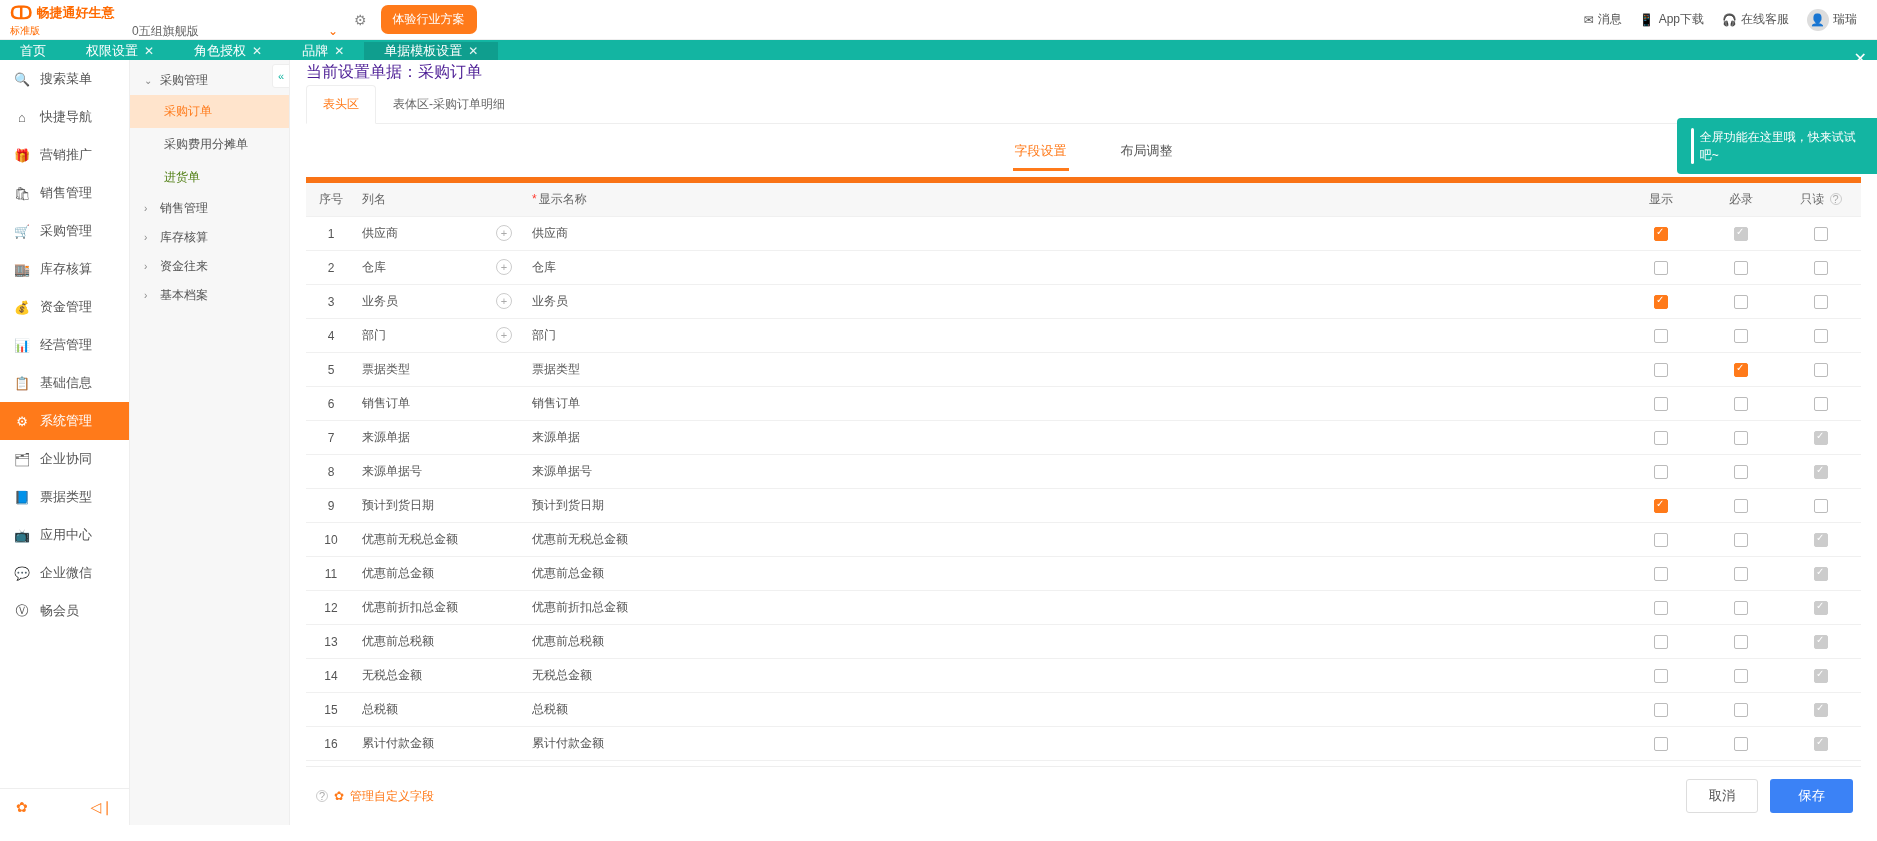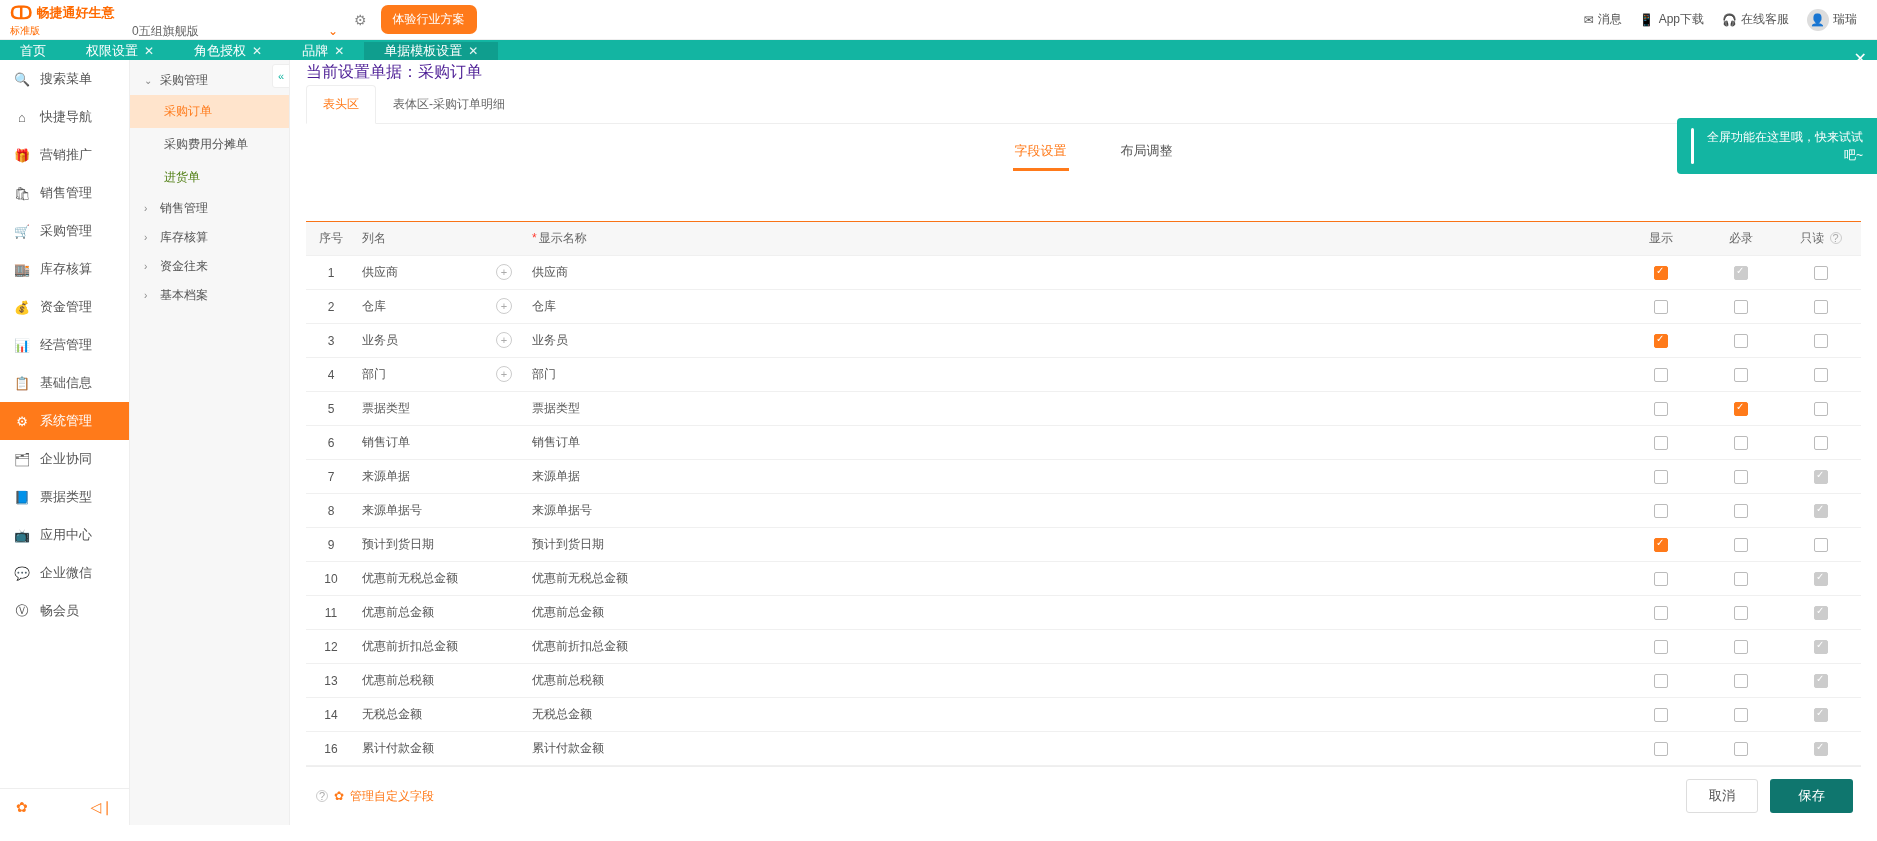--- a/index.html
+++ b/index.html
@@ -50,25 +50,25 @@
 .main { flex:1; display:flex; flex-direction:column; overflow:hidden; position:relative; padding:0 16px; }
 .crumb { padding:2px 0; color:#4c1d95; font-size:16px; }
 .inner-tabs { display:flex; border-bottom:1px solid #eee; }
 .inner-tab { padding:10px 16px; font-size:12px; color:#666; cursor:pointer; border:1px solid transparent; border-bottom:none; }
 .inner-tab.active { color:#ff7a1a; border:1px solid #eee; border-bottom:1px solid #fff; border-radius:4px 4px 0 0; margin-bottom:-1px; background:#fff; }
 
 .sec-tabs { display:flex; justify-content:center; gap:30px; margin:14px 0 6px; font-size:13px; }
 .sec-tab { padding:4px 2px 8px; color:#555; cursor:pointer;margin-left:20px; }
 .sec-tab.active { color:#ff7a1a; border-bottom:3px solid #ff7a1a; }
 
-.float-tip { position:absolute; right:0; top:58px; background:#13b5a2; color:#fff; padding:10px 14px; border-radius:4px 0 0 4px; max-width:200px; font-size:12px; line-height:1.5; display:flex; align-items:flex-start; gap:6px;text-align:right; }
+.float-tip { position:absolute; right:0; top:58px; background:#13b5a2; color:#fff; padding:10px 14px; border-radius:4px 0 0 4px; max-width:200px; font-size:12px; line-height:1.5; display:flex; align-items:flex-start; gap:6px; }
 .float-tip .bar { width:3px; background:#fff; align-self:stretch; border-radius:2px; }
 
 
-.tbl-wrap { flex:1; overflow:auto; border-top:1px solid #f97316;margin-top:44px; }
+.tbl-wrap { flex:1; overflow:auto; border-top:6px solid #f97316; }
 table { width:100%; border-collapse:collapse; table-layout:fixed; }
 th, td { border-bottom:1px solid #f0f0f0; padding:8px 6px; text-align:left; font-size:12px; color:#555; }
 thead th { background:#f7f7f7; font-weight:normal; color:#666; position:sticky; top:0; }
 .col-seq { width:50px; text-align:center; }
 .col-name { width:170px; }
 .col-disp { }
 .col-chk { width:80px; text-align:center; }
 .req-star { color:#ff3b30; margin-right:2px; }
 .plus-circ { width:16px; height:16px; border:1px solid #ccc; border-radius:50%; display:inline-flex; align-items:center; justify-content:center; color:#aaa; font-size:11px; float:right; margin-right:8px; cursor:pointer; }
 .chk { width:14px; height:14px; display:inline-block; border:1px solid #bbb; border-radius:2px; vertical-align:middle; position:relative; }
@@ -78,21 +78,21 @@
 .chk.disabled.on { background:#ccc; border-color:#ccc; }
 .q-icn { font-size:11px; color:#aaa; margin-left:2px; border:1px solid #ccc; border-radius:50%; width:12px; height:12px; display:inline-flex; align-items:center; justify-content:center; }
 
 
 .footer { border-top:1px solid #eee; padding:12px 8px; display:flex; align-items:center; }
 .footer-left { display:flex; align-items:center; gap:6px; color:#ff7a1a; }
 .footer-left .qm { color:#aaa; }
 .footer-left .cog { color:#ff7a1a; }
 .footer-right { margin-left:auto; display:flex; gap:12px; }
 .btn-plain { background:#fff; border:1px solid #ddd; border-radius:3px; padding:7px 22px; cursor:pointer; color:#555; }
-.btn-save { background:#0f766e; border:none; color:#fff; border-radius:3px; padding:7px 28px; cursor:pointer; }
+.btn-save { background:#3b82f6; border:none; color:#fff; border-radius:3px; padding:7px 28px; cursor:pointer; }
 </style>
 </head>
 <body>
 
 <div class="topbar">
   <div class="logo-box">
     <div class="logo-main">
         <span class="logo-flame">ↀ</span>
         <span>畅捷通好生意</span>
       </div>
@@ -381,20 +381,28 @@
    </tr>
             <tr>
      <td class="col-seq">14</td>
      <td>无税总金额</td>
      <td>无税总金额</td>
      <td class="col-chk"><span class="chk"></span></td>
      <td class="col-chk"><span class="chk"></span></td>
      <td class="col-chk"><span class="chk on disabled"></span></td>
    </tr>
             <tr>
+     <td class="col-seq">15</td>
+     <td>总税额</td>
+     <td>总税额</td>
+     <td class="col-chk"><span class="chk"></span></td>
+     <td class="col-chk"><span class="chk"></span></td>
+     <td class="col-chk"><span class="chk on disabled"></span></td>
+   </tr>
+            <tr>
      <td class="col-seq">16</td>
      <td>累计付款金额</td>
      <td>累计付款金额</td>
      <td class="col-chk"><span class="chk"></span></td>
      <td class="col-chk"><span class="chk"></span></td>
      <td class="col-chk"><span class="chk on disabled"></span></td>
    </tr>
           </tbody>
       </table>
     </div>

